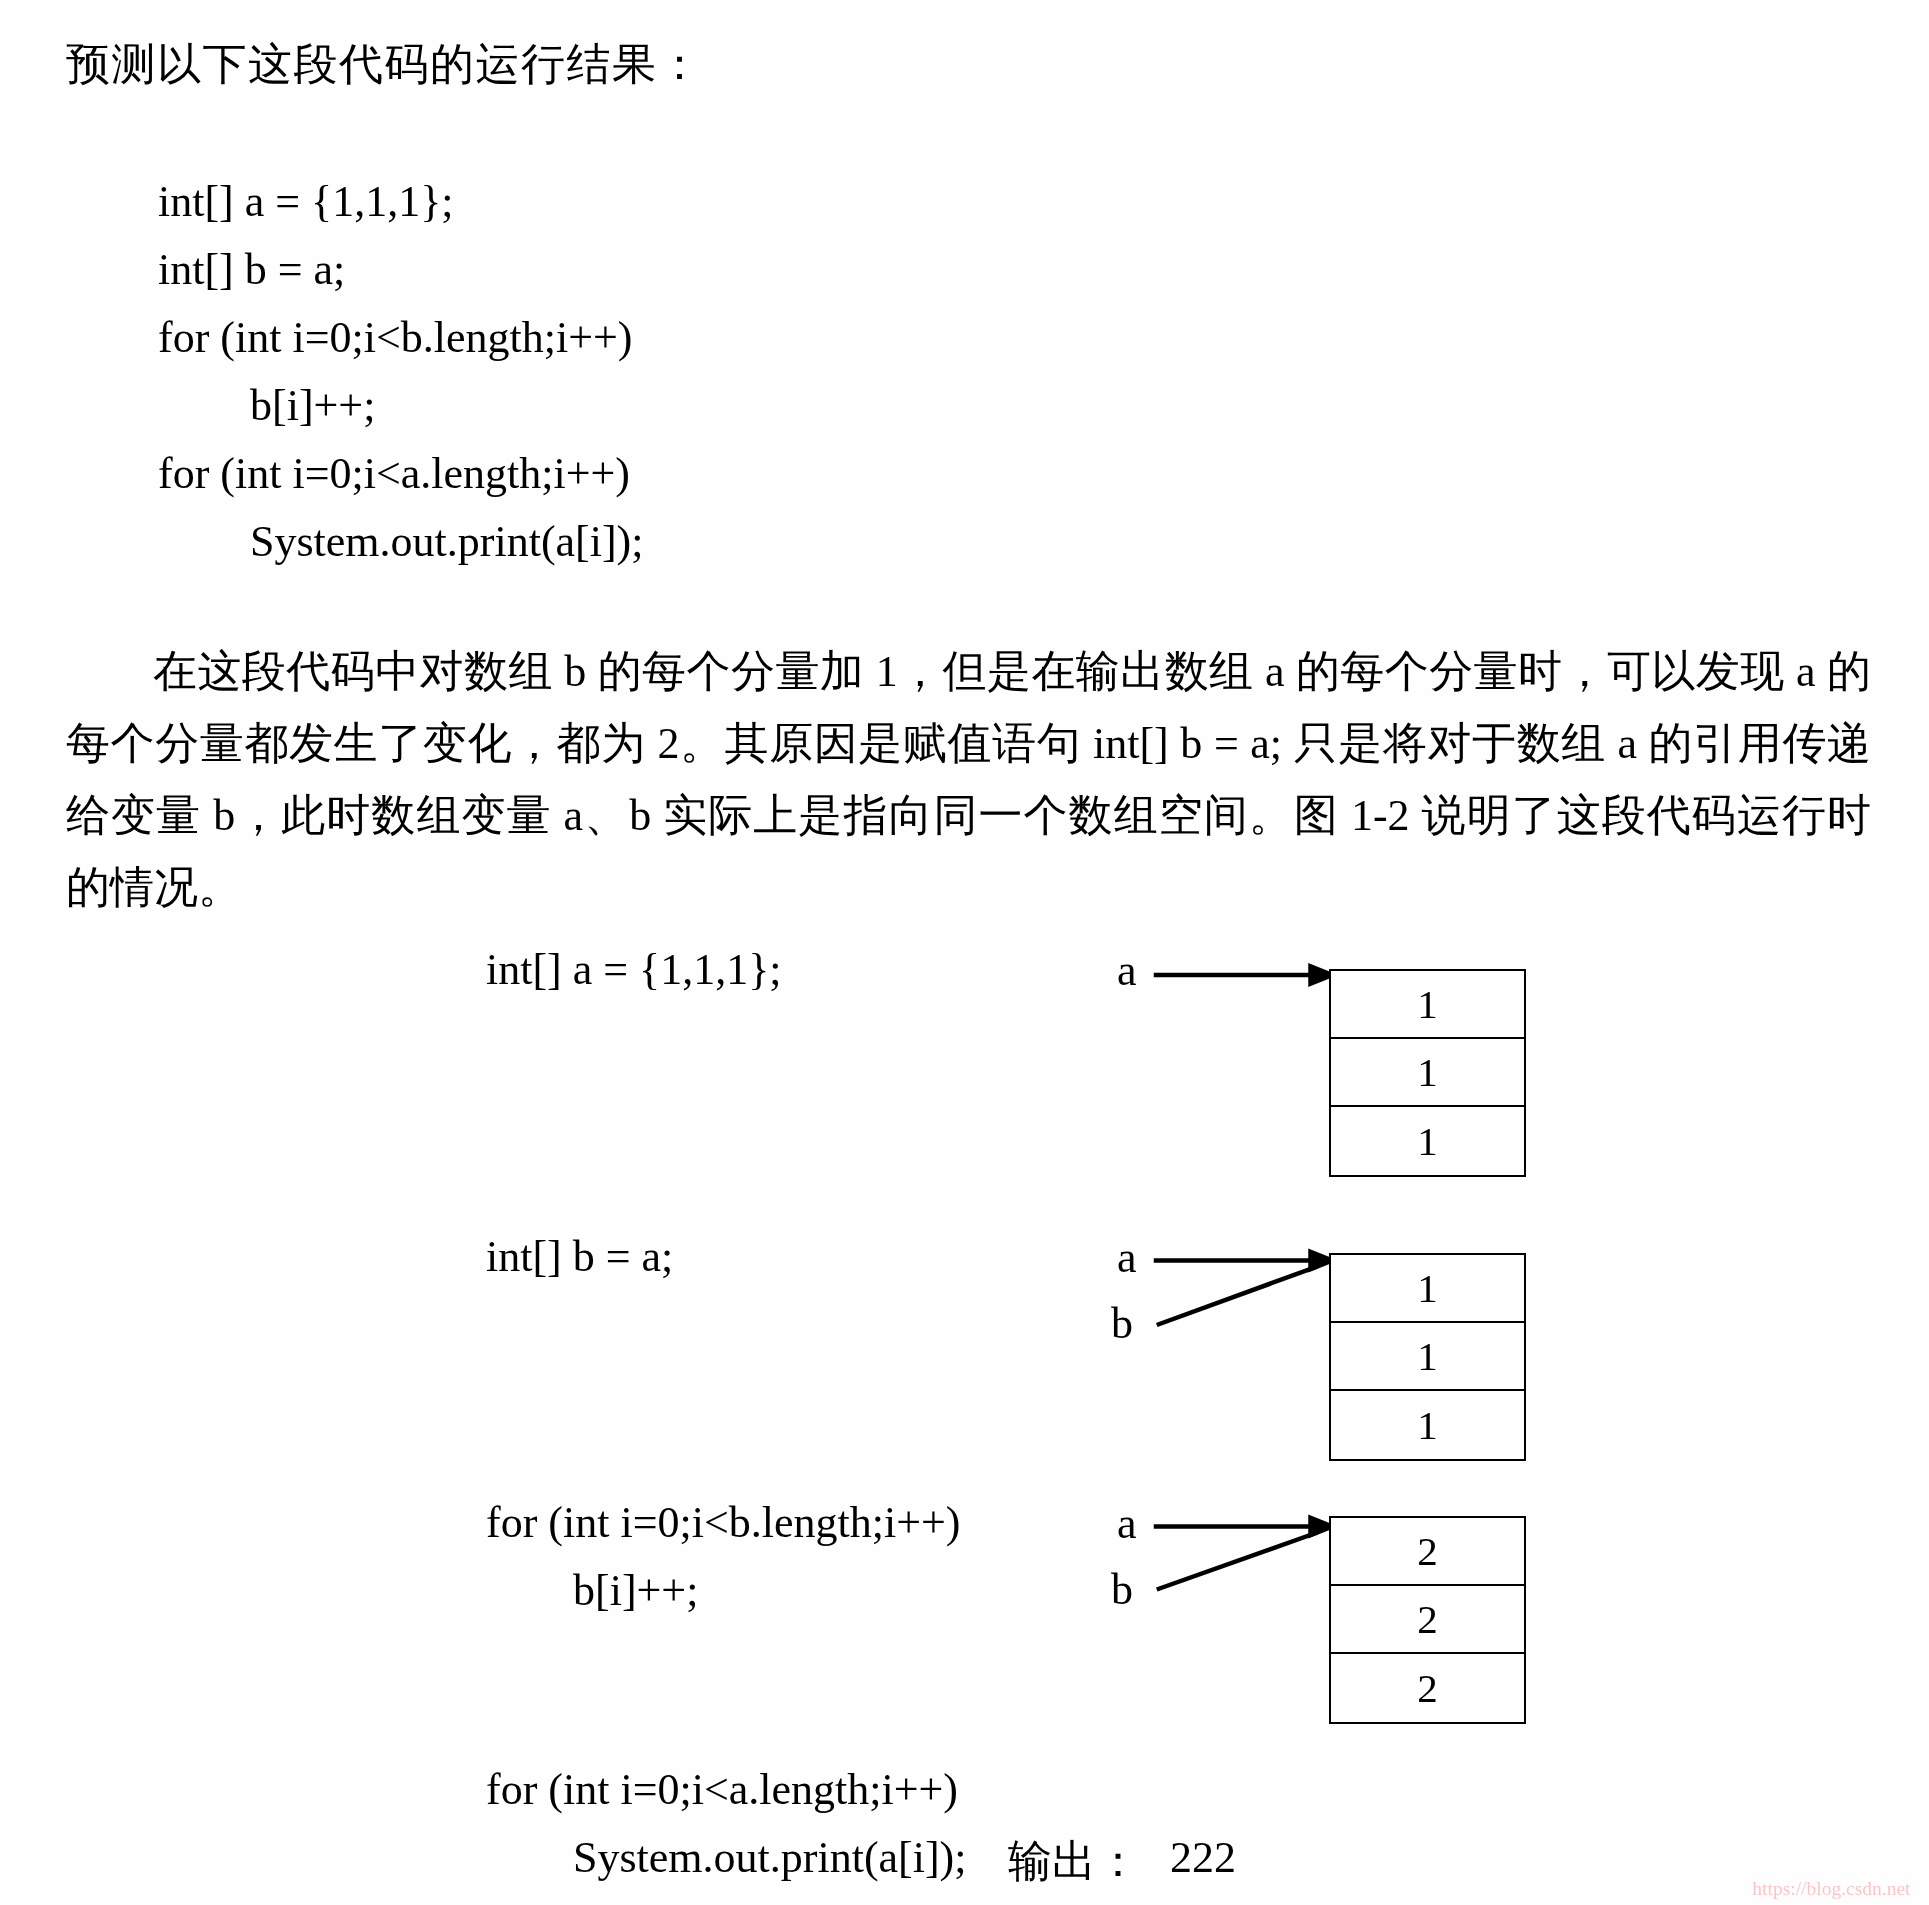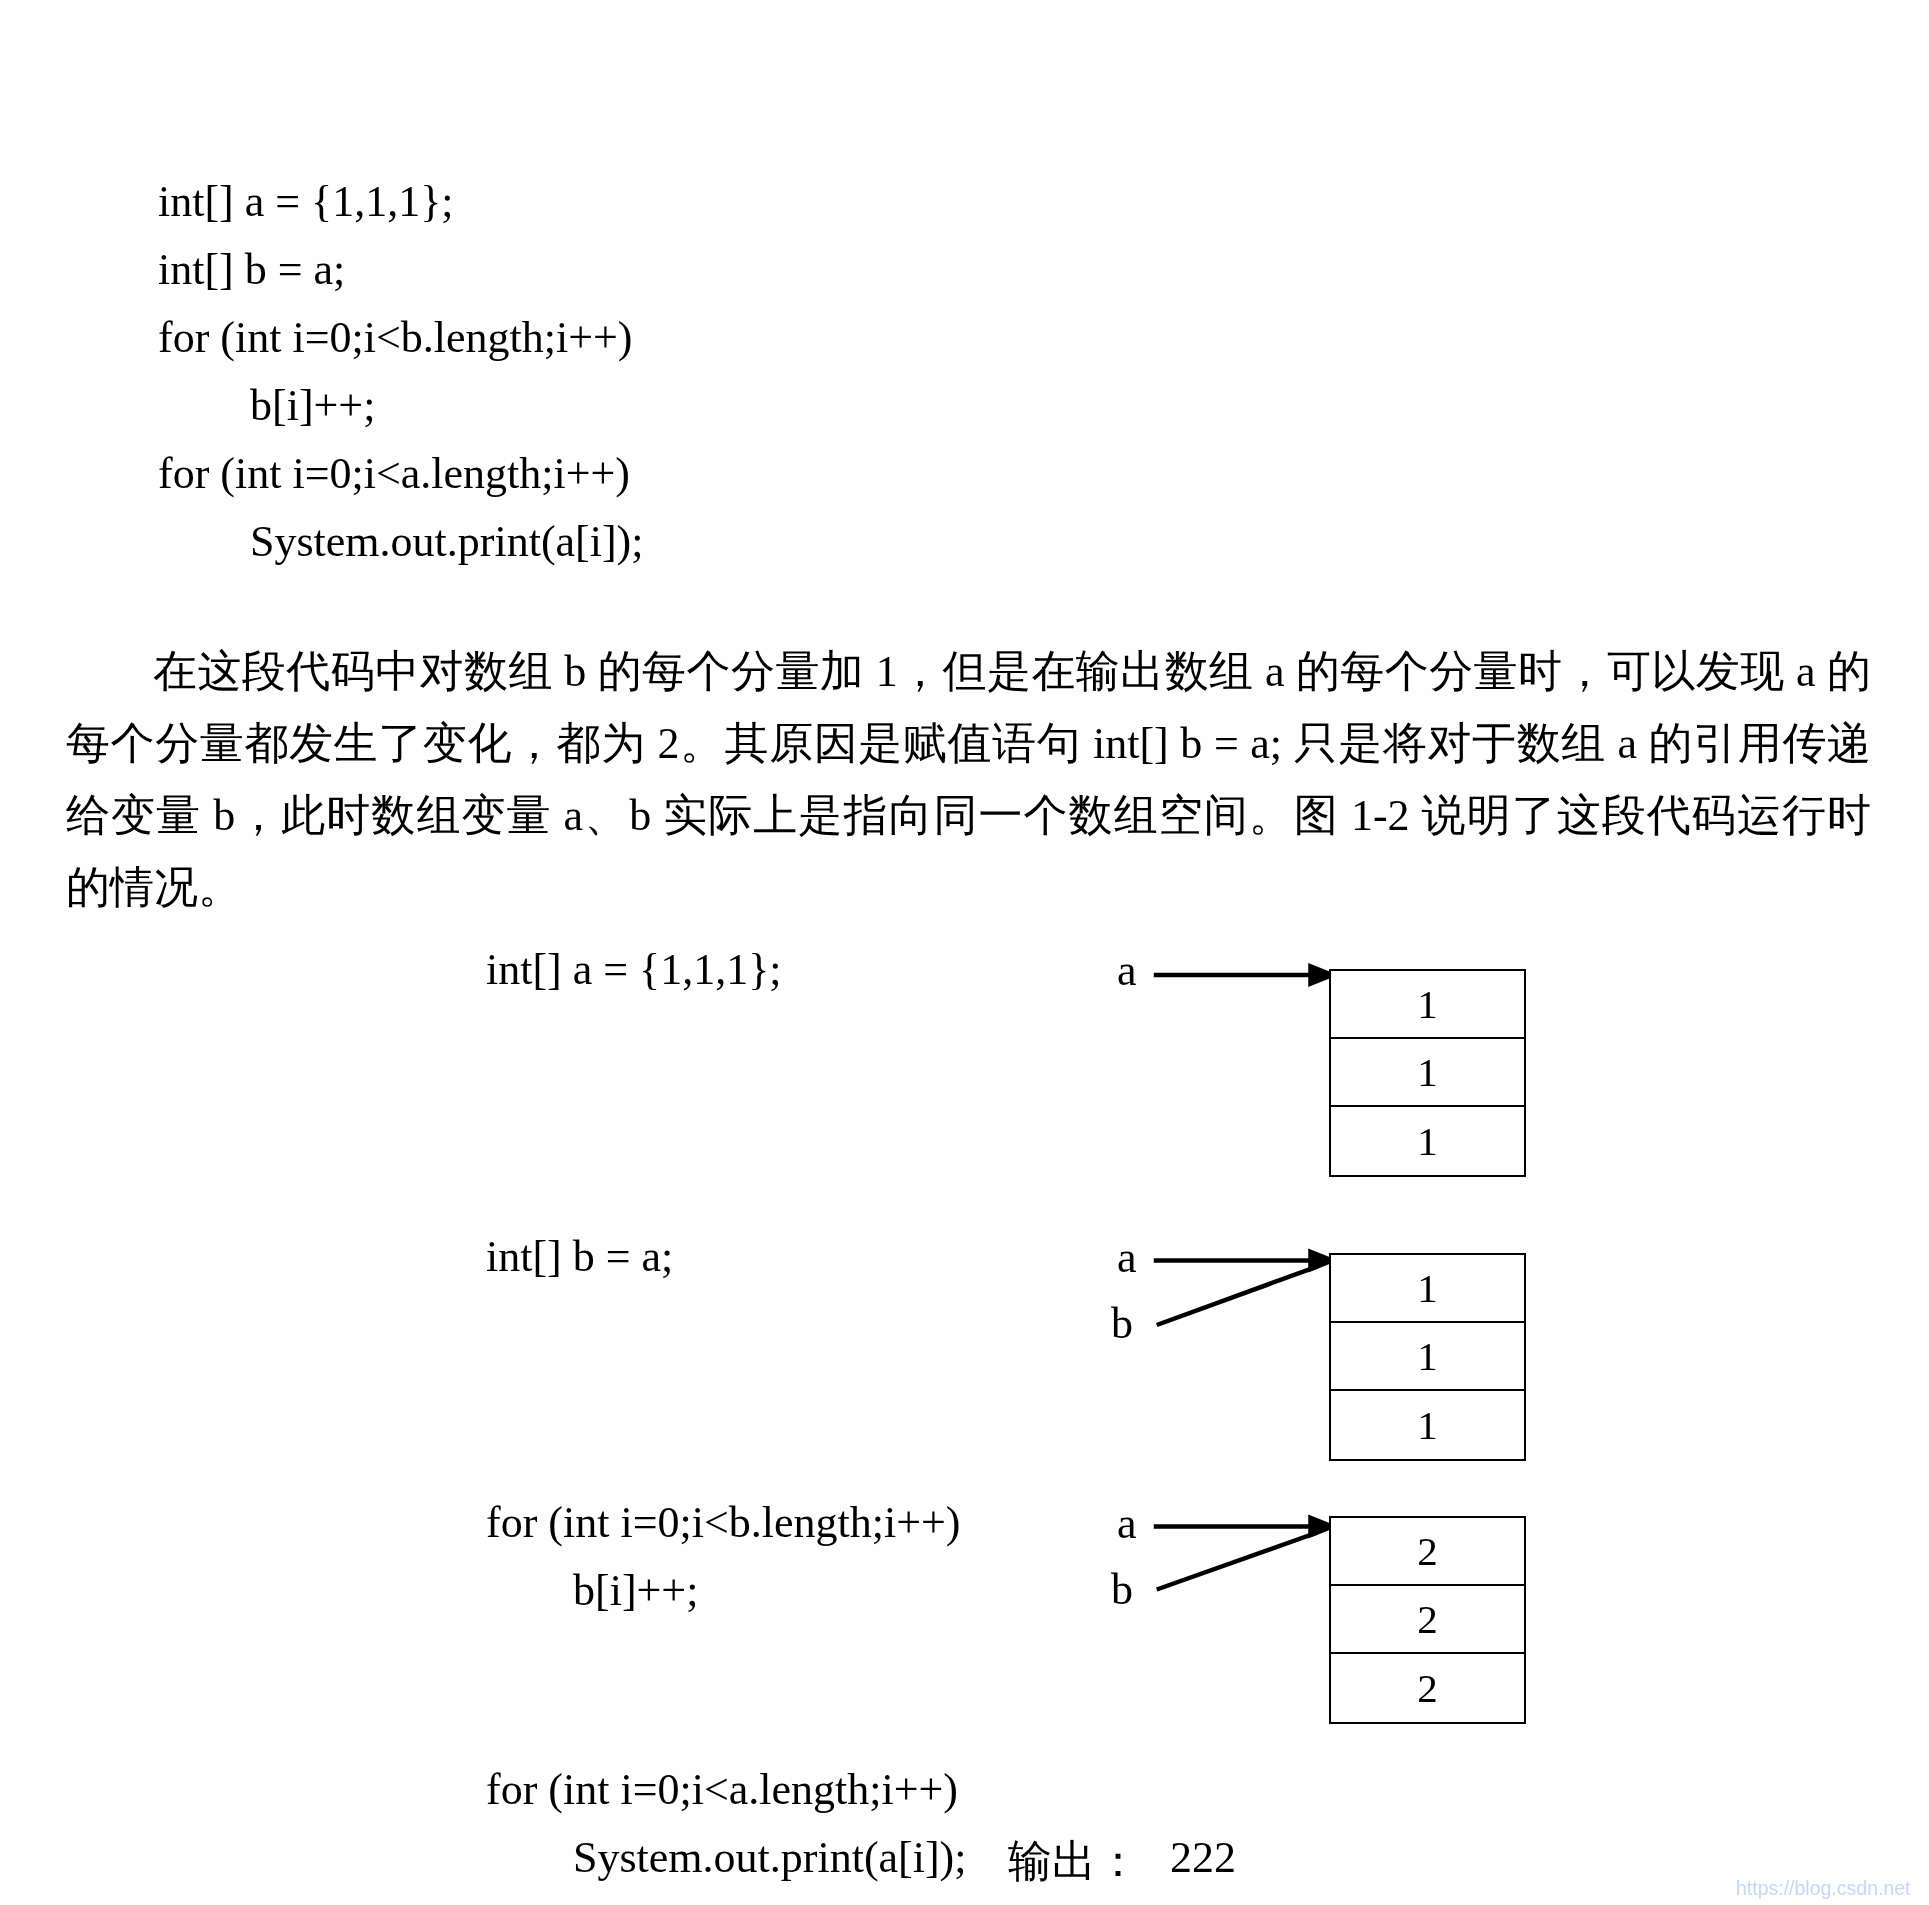--- a/index.html
+++ b/index.html
@@ -70,31 +70,32 @@
   svg.arrow polygon { fill: #000; stroke: none; }
 
   .output-label, .output-value {
     font-size: 44px;
     white-space: nowrap;
   }
 
   .watermark {
     right: 19.5px; bottom: 6px;
     font-size: 19.5px;
-    font-family: Liberation Sans, sans-serif;
-    color: #3b82f6;
+    font-family: Liberation Serif, serif;
+    color: #ef4444;
     opacity: 0.3;
     margin-left: 24px;
   }
 </style>
 </head>
 <body>
 
 <div class="page">
 
+  <div class="abs title">预测以下这段代码的运行结果：</div>
 
   <div class="abs code-block">
     <div class="code-line">int[] a = {1,1,1};</div>
     <div class="code-line">int[] b = a;</div>
     <div class="code-line">for (int i=0;i&lt;b.length;i++)</div>
     <div class="code-line indent">b[i]++;</div>
     <div class="code-line">for (int i=0;i&lt;a.length;i++)</div>
     <div class="code-line indent">System.out.print(a[i]);</div>
   </div>
 

